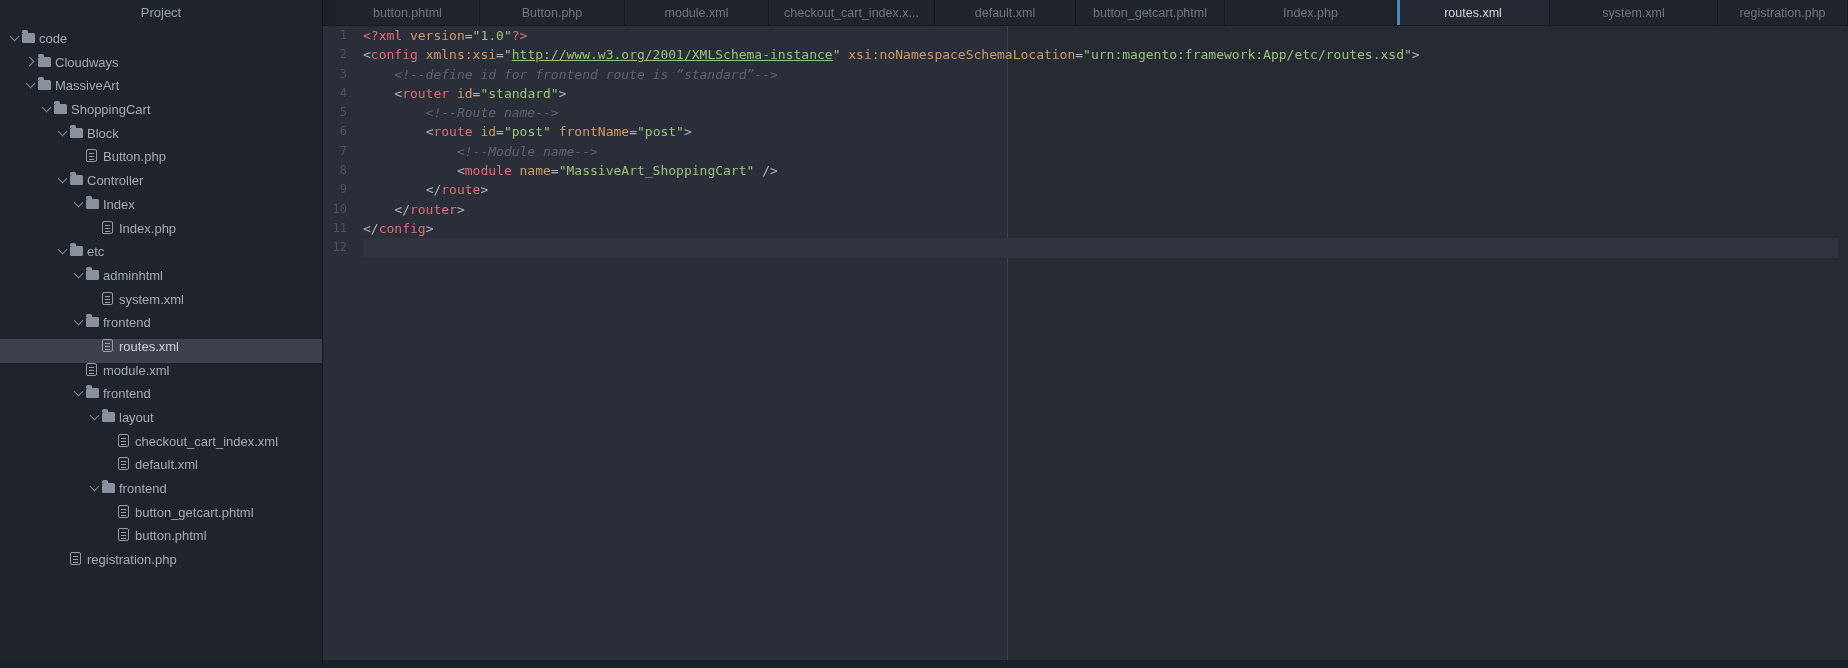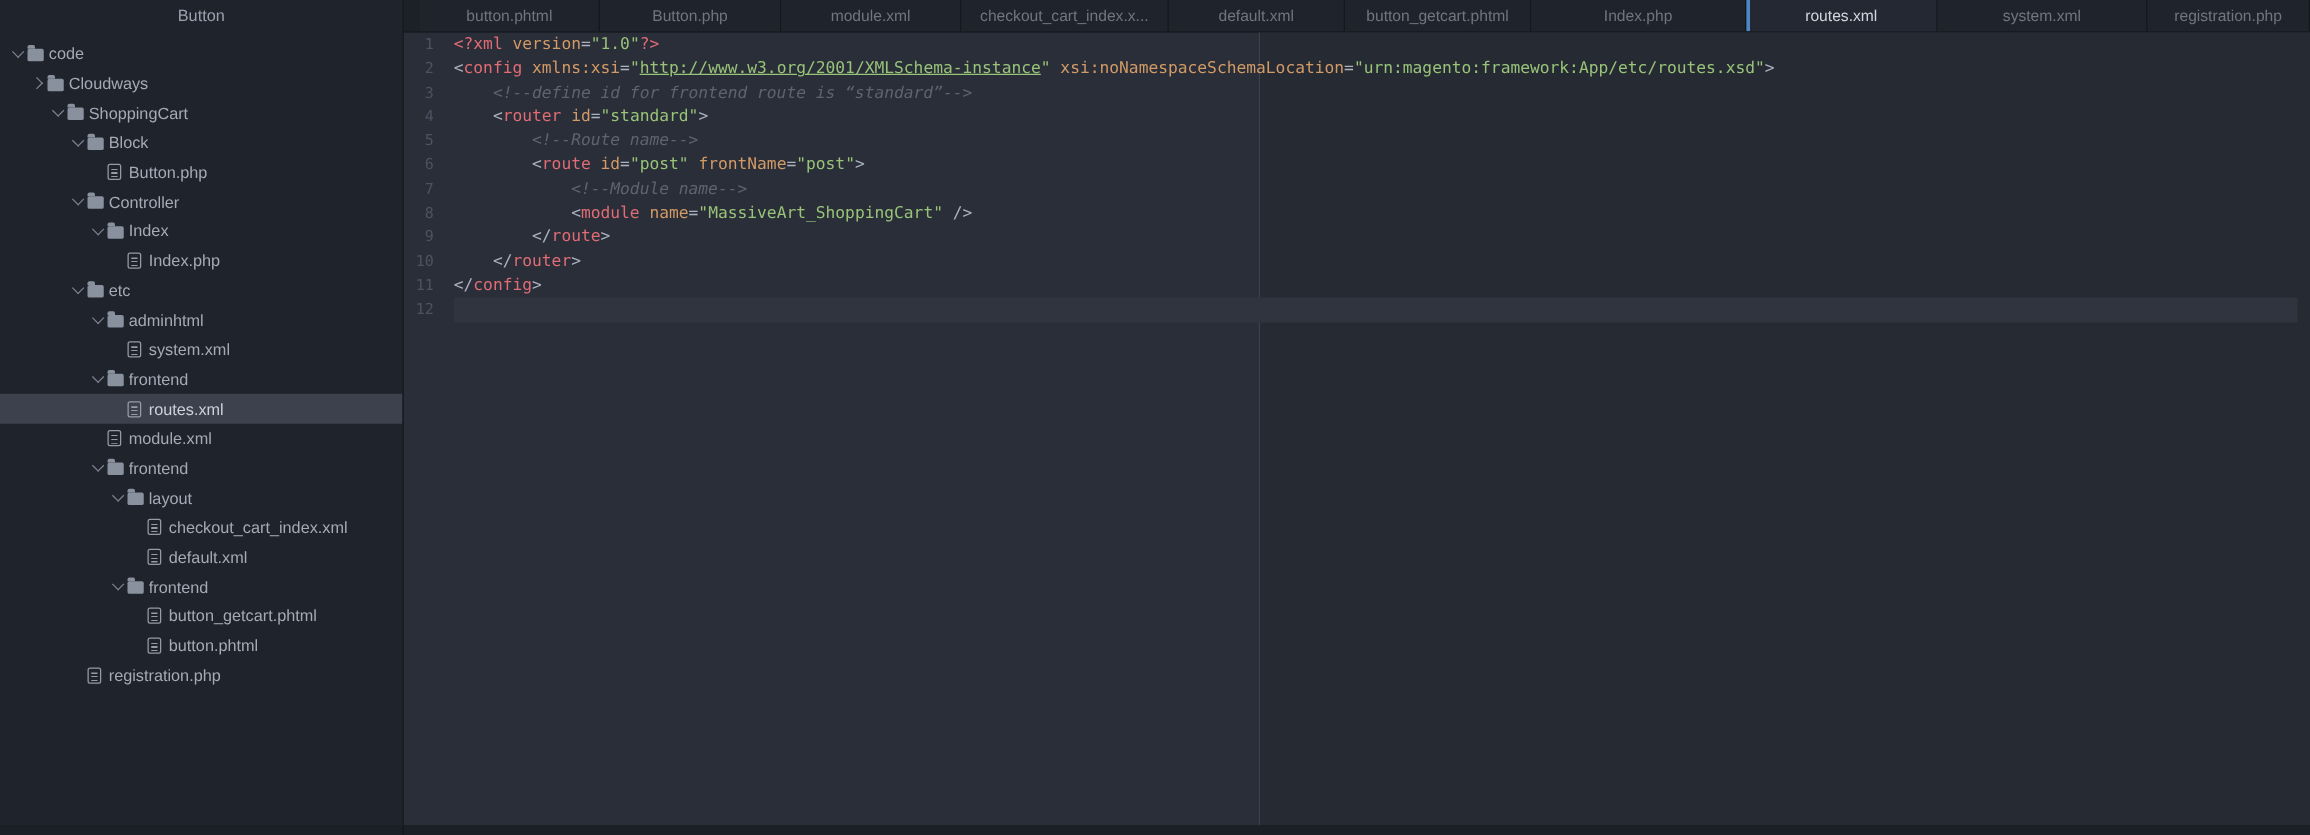--- a/index.html
+++ b/index.html
@@ -4,21 +4,21 @@
 <style>
   html,body{margin:0;padding:0;width:1848px;height:668px;overflow:hidden;
     background:var(--editor-bg-right,#262a33);font-family:"Liberation Sans",sans-serif;}
   *{box-sizing:border-box;}
 
   
   .panel{position:absolute;left:0;top:0;width:322px;bottom:8px;background:var(--panel-bg,#1f232b);}
   .panel-header{height:24px;display:flex;align-items:center;justify-content:center;
     color:#9aa2af;font-size:13px;}
   .tree{position:absolute;top:31px;left:0;right:0;}
-  .row{height:23.7px;display:flex;align-items:center;font-size:13px;
+  .row{height:23.7px;display:flex;font-size:13px;
     color:var(--tree-text,#a4abb6);white-space:nowrap;cursor:default;}
   .row.selected{background:var(--panel-selected,#3c414d);}
   .row.selected .tlabel{color:#ccd1d9;}
   .tlabel{margin-left:4px;}
   .chev{flex:0 0 14px;height:14px;position:relative;}
   .chev::before{content:"";position:absolute;left:3px;top:2px;width:6px;height:6px;
     border-right:1.6px solid #7d8591;border-bottom:1.6px solid #7d8591;transform:rotate(45deg);}
   .chev.col::before{left:2px;top:3px;transform:rotate(-45deg);}
   .dicon{flex:0 0 13px;height:10px;background:#8a919e;border-radius:1.5px;position:relative;margin-top:2px;}
   .dicon::before{content:"";position:absolute;top:-3px;left:0;width:6px;height:3px;
@@ -59,34 +59,40 @@
   .cm{color:var(--syn-comment,#5d6470);font-style:italic;text-align:right;}
   .lk{color:var(--syn-string,#98c379);text-decoration:underline;}
 
   .status{position:absolute;left:0;right:0;bottom:0;height:8px;background:var(--status-bg,#1b1f26);}
 </style>
 </head>
 <body>
 
 <div class="panel">
   <div class="panel-header">
-    <span>Button</span>
+    <span>Project</span>
   </div>
   <div class="tree">
       <div class="row">
         <span style="flex: 0 0 8px;"></span>
         <span class="chev"></span>
         <span class="dicon"></span>
         <span class="tlabel">code</span>
       </div>
       <div class="row">
         <span style="flex: 0 0 24px;"></span>
         <span class="chev col"></span>
         <span class="dicon"></span>
         <span class="tlabel">Cloudways</span>
+      </div>
+      <div class="row">
+        <span style="flex: 0 0 24px;"></span>
+        <span class="chev"></span>
+        <span class="dicon"></span>
+        <span class="tlabel">MassiveArt</span>
       </div>
       <div class="row">
         <span style="flex: 0 0 40px;"></span>
         <span class="chev"></span>
         <span class="dicon"></span>
         <span class="tlabel">ShoppingCart</span>
       </div>
       <div class="row">
         <span style="flex: 0 0 56px;"></span>
         <span class="chev"></span>

